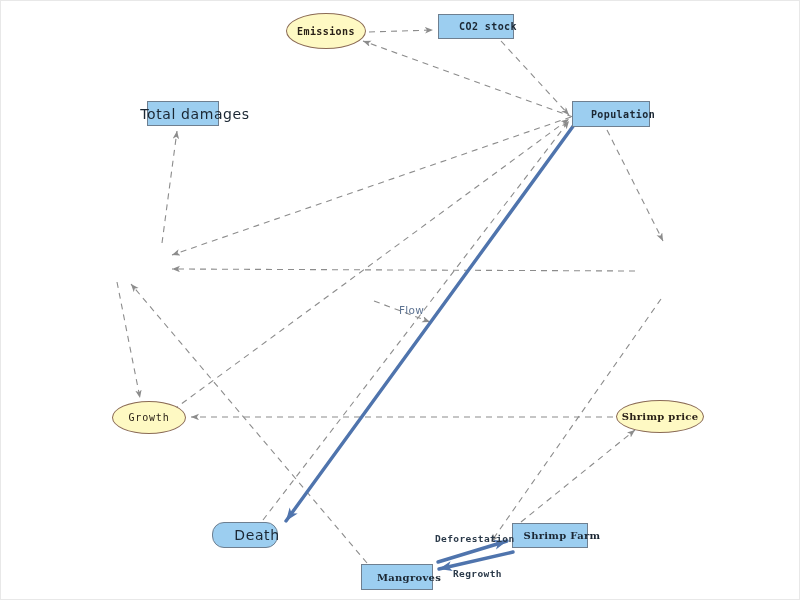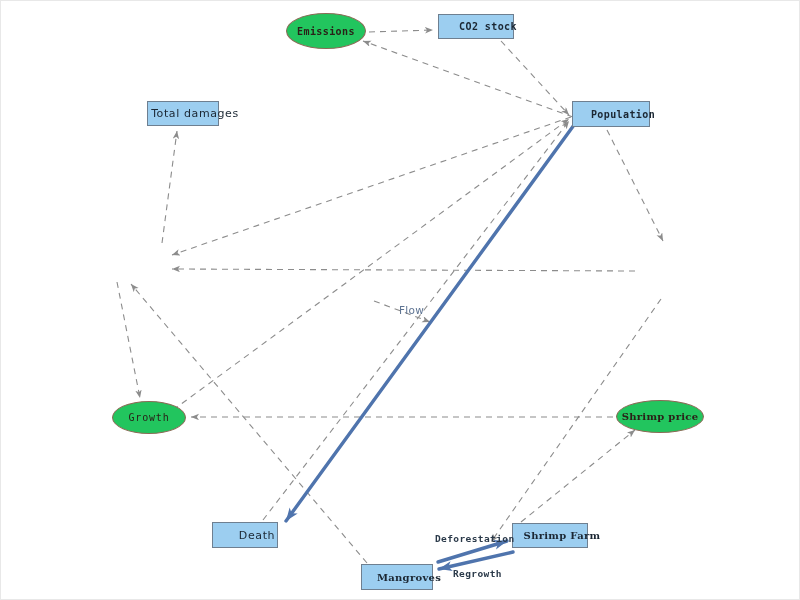--- a/index.html
+++ b/index.html
@@ -25,27 +25,27 @@
     box-sizing:border-box;
     z-index:5;
   }
   .node.rect{
     background:#9ccef0;
     border:1.4px solid #6e7f90;
     color:#1b2733;
     padding-left:24px;
   }
   .node.ellipse{
-    background:#22c55e;
+    background:#fef9c3;
     border:1.4px solid #8a6a55;
     border-radius:50%;
     color:#2a2118;
   }
   .f-mono{font-family:"DejaVu Sans Mono", monospace;font-weight:bold;font-size:10px;letter-spacing:0.4px;}
-  .f-hand{font-family:"DejaVu Sans", sans-serif;font-weight:normal;font-size:11px;letter-spacing:0.6px;}
+  .f-hand{font-family:"DejaVu Sans", sans-serif;font-weight:normal;font-size:14px;letter-spacing:0.6px;}
   .f-monolight{font-family:"DejaVu Sans Mono", monospace;font-weight:normal;font-size:10px;letter-spacing:0.8px;}
   .f-serif{font-family:"DejaVu Serif", serif;font-weight:bold;font-size:10px;letter-spacing:0.3px;}
   .edge-label{
     position:absolute;
     z-index:6;
     white-space:nowrap;
     font-family:"DejaVu Sans Mono", monospace;
     font-weight:bold;
     font-size:9.5px;
     color:#2b3a4a;
@@ -118,21 +118,21 @@
 
 
   <div class="node ellipse f-serif" style="left:615px;top:399px;width:88px;height:33px;">
     <span>Shrimp price</span>
   </div>
 
   <div class="node ellipse f-monolight" style="left:111px;top:400px;width:74px;height:33px;">
     <span>Growth</span>
   </div>
 
-  <div class="node rect f-hand" style="left:211px;top:521px;width:66px;height:26px;">
+  <div class="node rect f-hand" style="left:211px;top:521px;width:66px;height:26px;border-radius:12px;">
     <span>Death</span>
   </div>
 
   <div class="node rect f-serif" style="left:511px;top:522px;width:76px;height:25px;">
     <span>Shrimp Farm</span>
   </div>
 
   <div class="node rect f-serif" style="left:360px;top:563px;width:72px;height:26px;">
     <span>Mangroves</span>
   </div>

